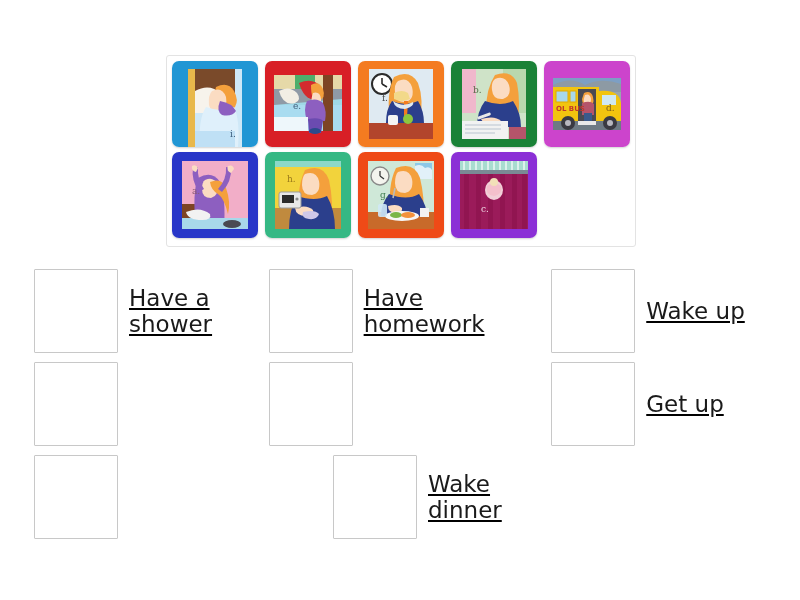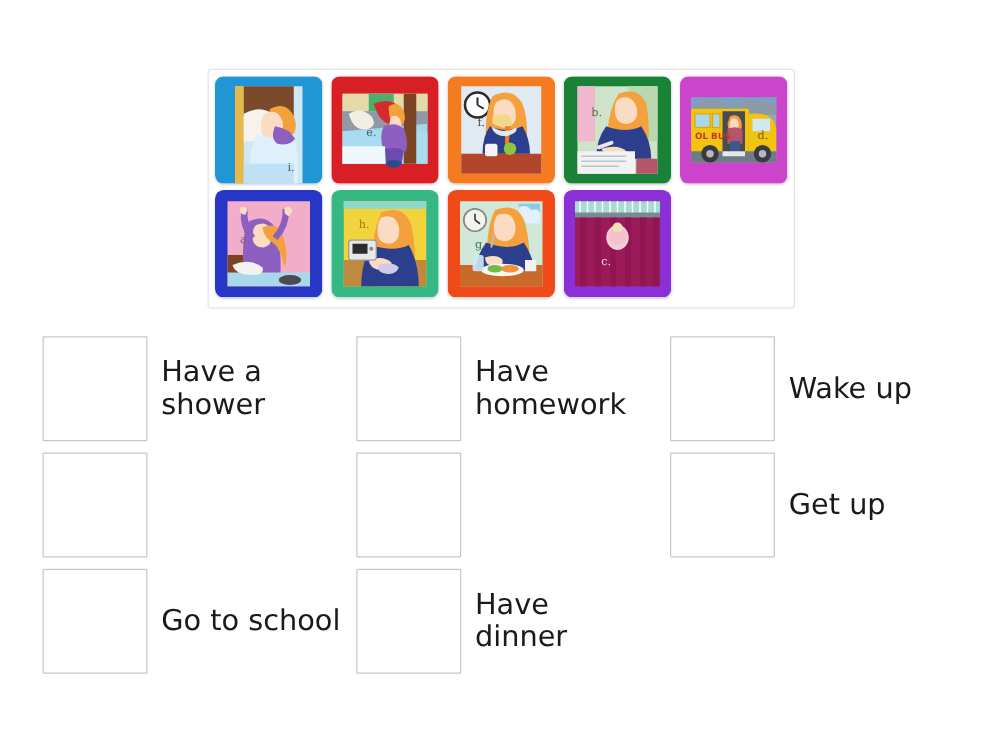--- a/index.html
+++ b/index.html
@@ -33,28 +33,28 @@
   }
   .tile.empty { box-shadow: none; background: transparent; }
   .tile svg { display: block; width: 86px; height: 86px; }
 
   
   .grid {
     position: absolute;
     left: 34px; top: 264px;
     width: 736px;
   }
-  .grid-row { display: flex; }
+  .grid-row { display: flex; text-decoration: underline; }
   .cell {
     display: flex;
     align-items: center;
     width: 251px;
     height: 93px;
   }
-  .cell:last-child { width: 234px; }
+  .cell:last-child { width: 234px; margin-left: 48px; }
   .dropbox {
     width: 84px; height: 84px;
     border: 1px solid #c8c8c8;
     background: #ffffff;
     flex: 0 0 auto;
     border-radius: 1px;
   }
   .cell-label {
     margin-left: 11px;
     font-size: 23px;
@@ -295,22 +295,21 @@
       </div>
       <div class="cell">
         <div class="dropbox"></div>
         <div class="cell-label">Get up</div>
       </div>
     </div>
 
     <div class="grid-row">
       <div class="cell">
         <div class="dropbox"></div>
-        <div class="cell-label">Go to school</div>
-      </div>
-      <div class="cell">
-        <div class="dropbox"></div>
-        <div class="cell-label">Have dinner</div>
+      </div>
+      <div class="cell">
+        <div class="dropbox"></div>
+        <div class="cell-label">Wake dinner</div>
       </div>
     </div>
 
   </div>
 </div>
 
 </body></html>

